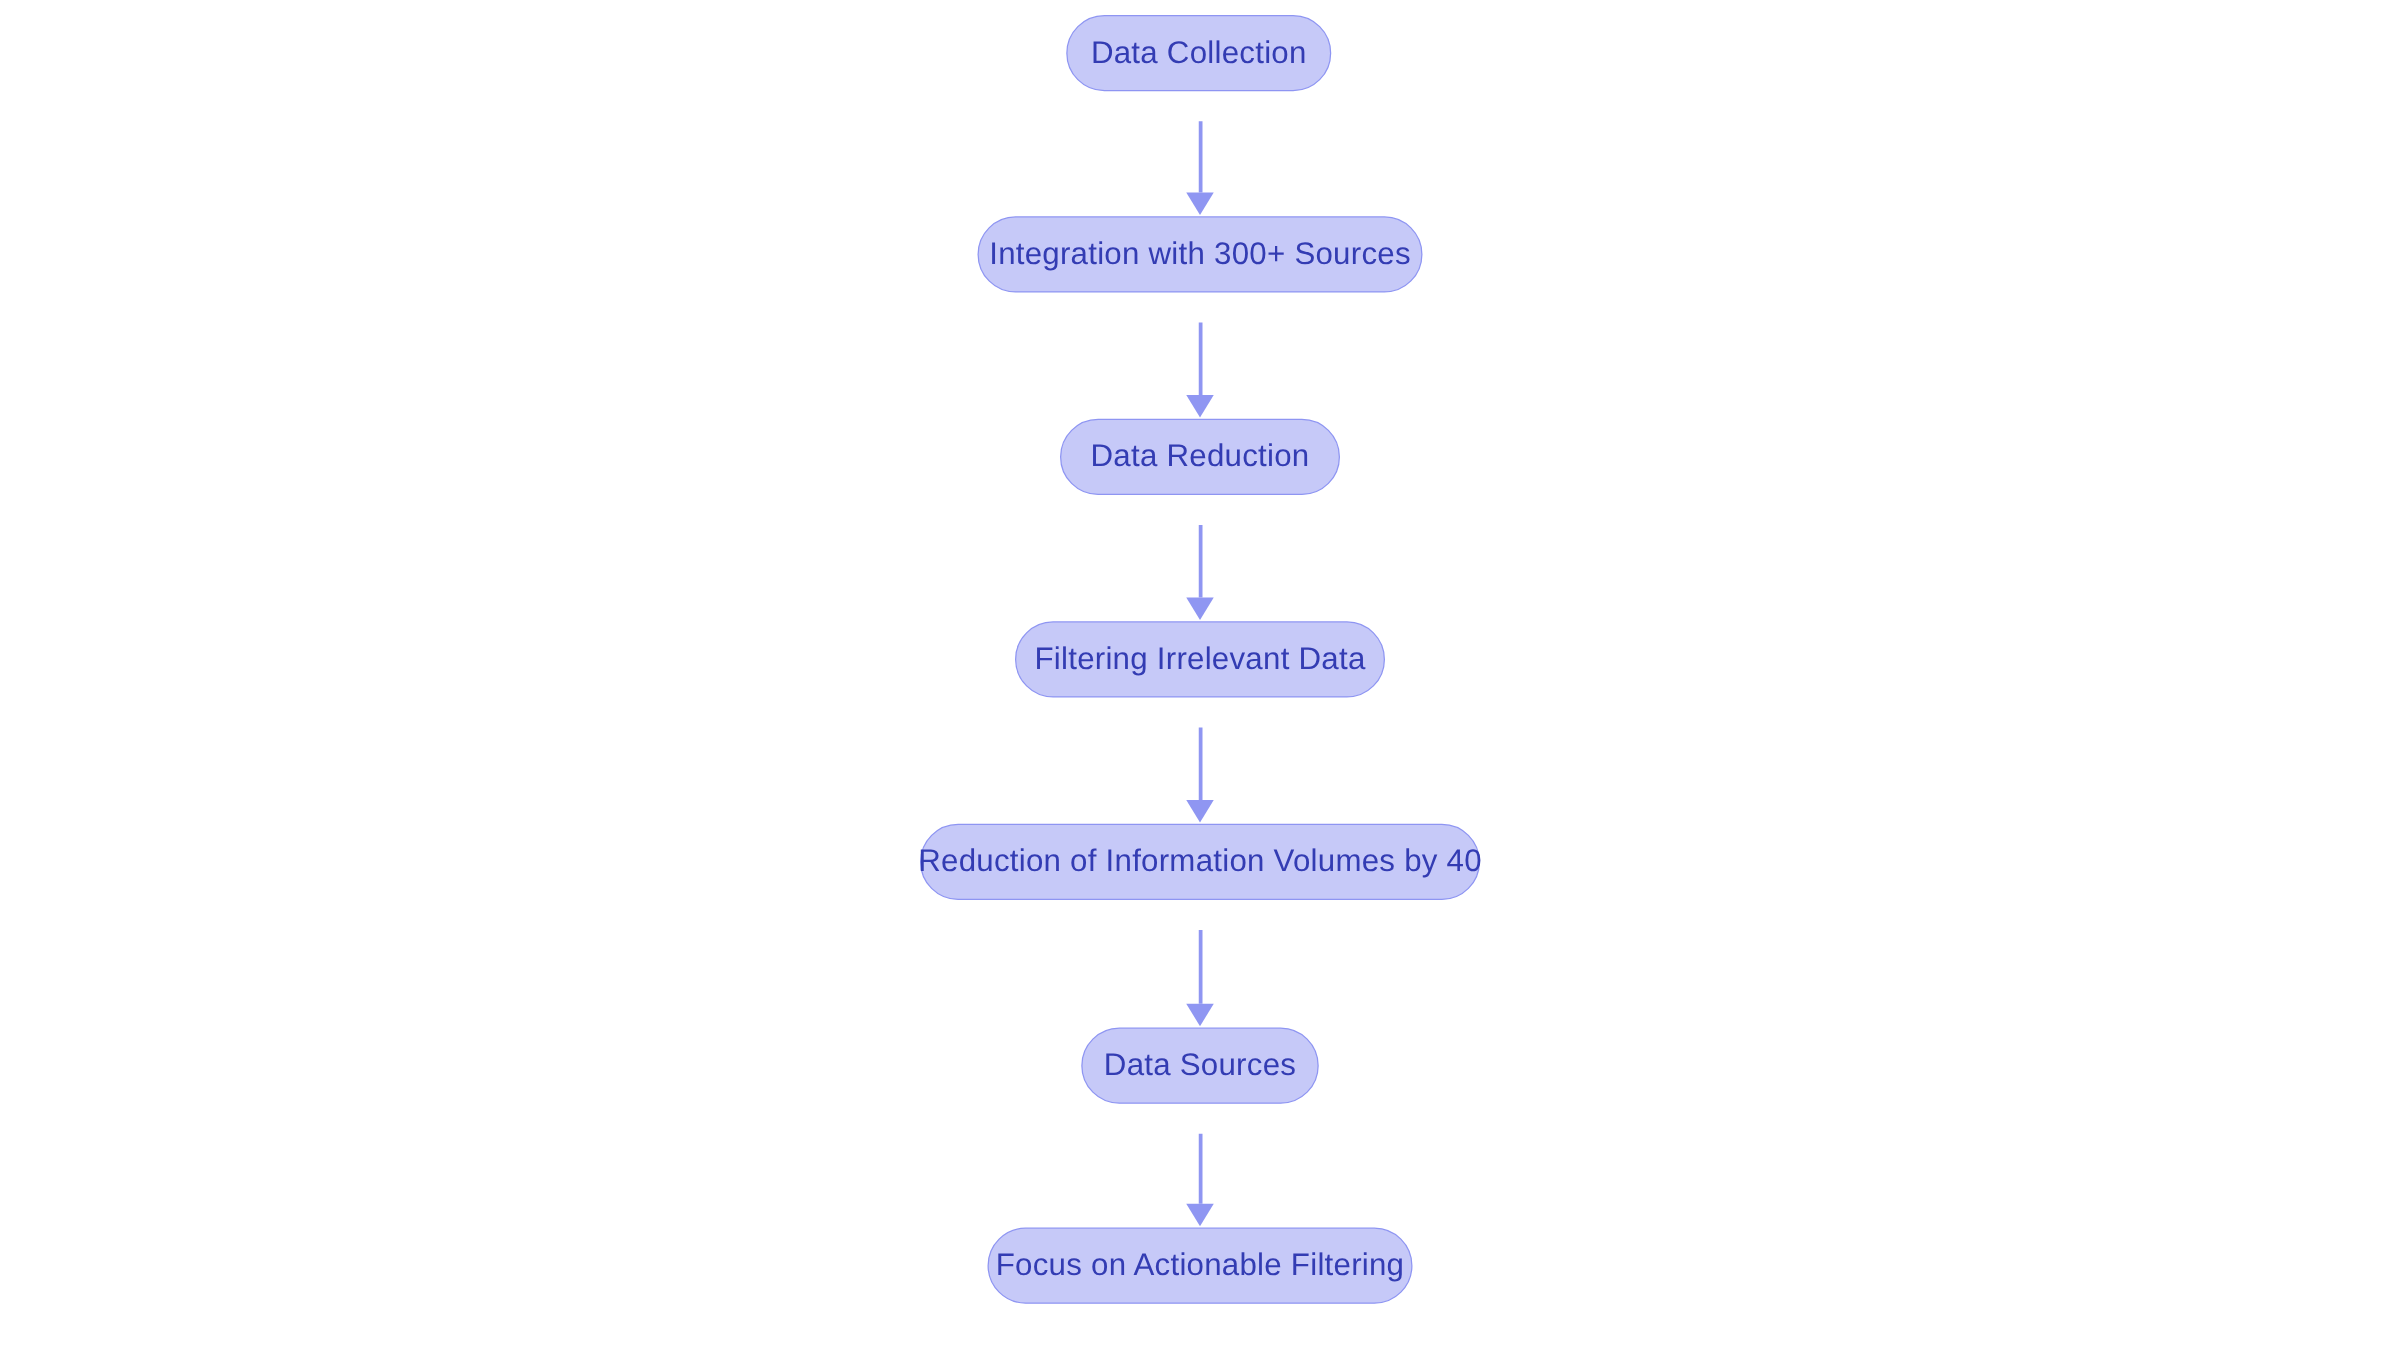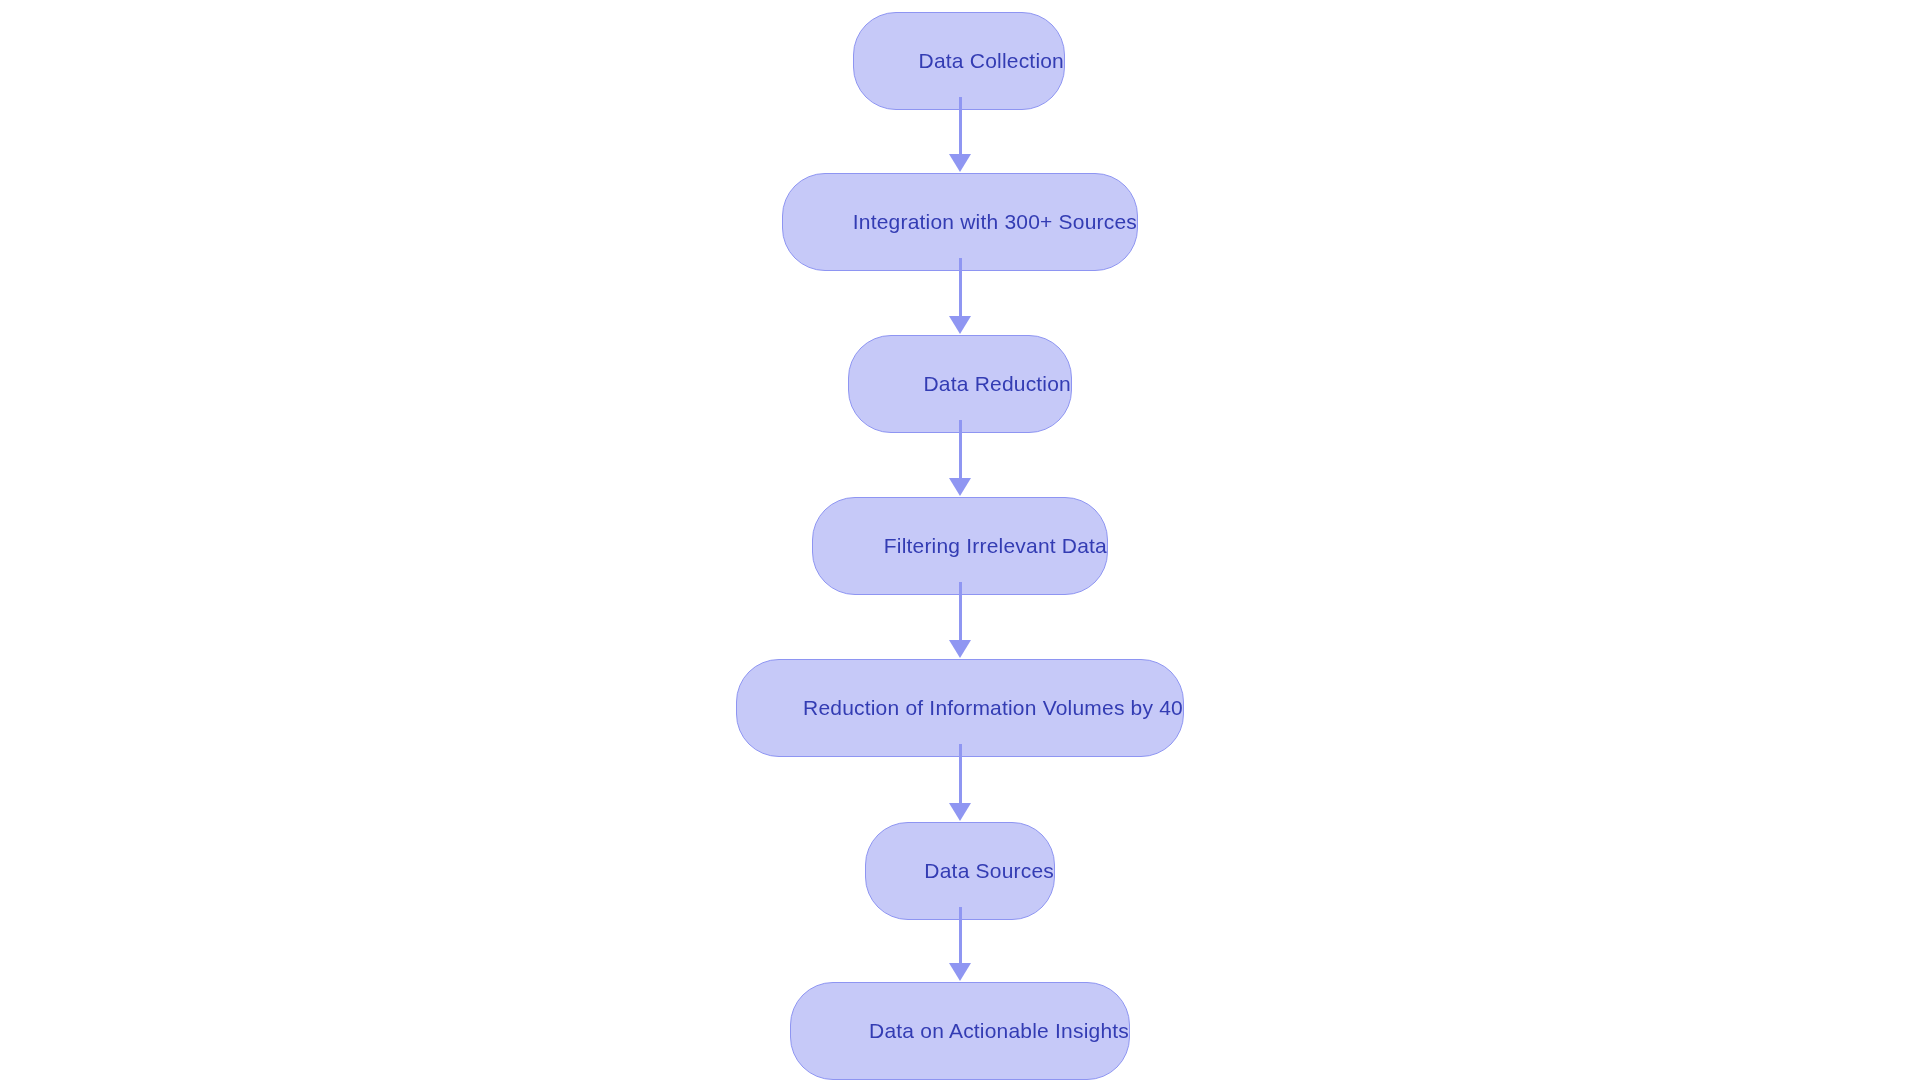--- a/index.html
+++ b/index.html
@@ -10,30 +10,30 @@
   }
   .canvas {
     position: relative;
     width: 1920px;
     height: 1083px;
     background: #ffffff;
     overflow: hidden;
   }
   .node {
     position: absolute;
-    height: 98px;
+    height: 61px;
     box-sizing: border-box;
     background: #c6c9f8;
     border: 1.5px solid #8e95f2;
     border-radius: 43px;
     display: flex;
     align-items: center;
-    justify-content: flex-end;
+    justify-content: center;
     color: #333cb3;
-    font-size: 21px;
+    font-size: 25px;
     letter-spacing: 0.2px;
     white-space: nowrap;
   }
   .arrow {
     position: absolute;
     width: 26px;
     display: flex;
     flex-direction: column;
     align-items: center;
   }
@@ -73,21 +73,21 @@
 
   <div class="node" style="left:736px; top:659px; width:448px;">
     <span>Reduction of Information Volumes by 40</span>
   </div>
 
   <div class="node" style="left:865px; top:822px; width:190px;">
     <span>Data Sources</span>
   </div>
 
   <div class="node" style="left:790px; top:982px; width:340px;">
-    <span>Data on Actionable Insights</span>
+    <span>Focus on Actionable Filtering</span>
   </div>
 
   <div class="arrow" style="left:947px; top:97px;  height:75px;">
     <div class="shaft"></div>
     <div class="head"></div>
   </div>
 
   <div class="arrow" style="left:947px; top:258px; height:76px;">
     <div class="shaft"></div>
     <div class="head"></div>

